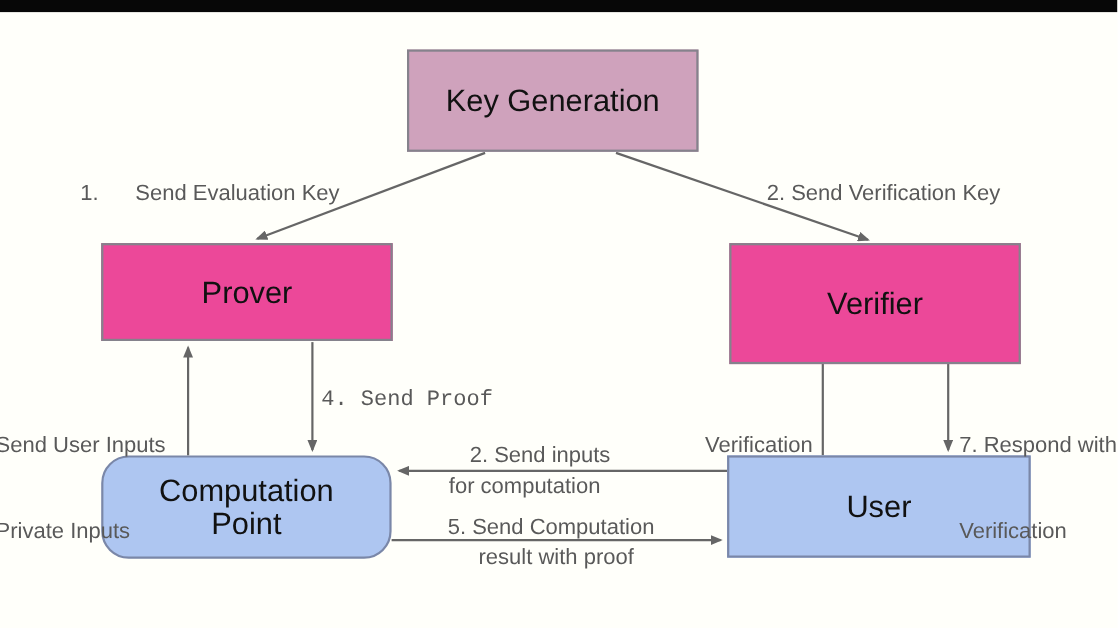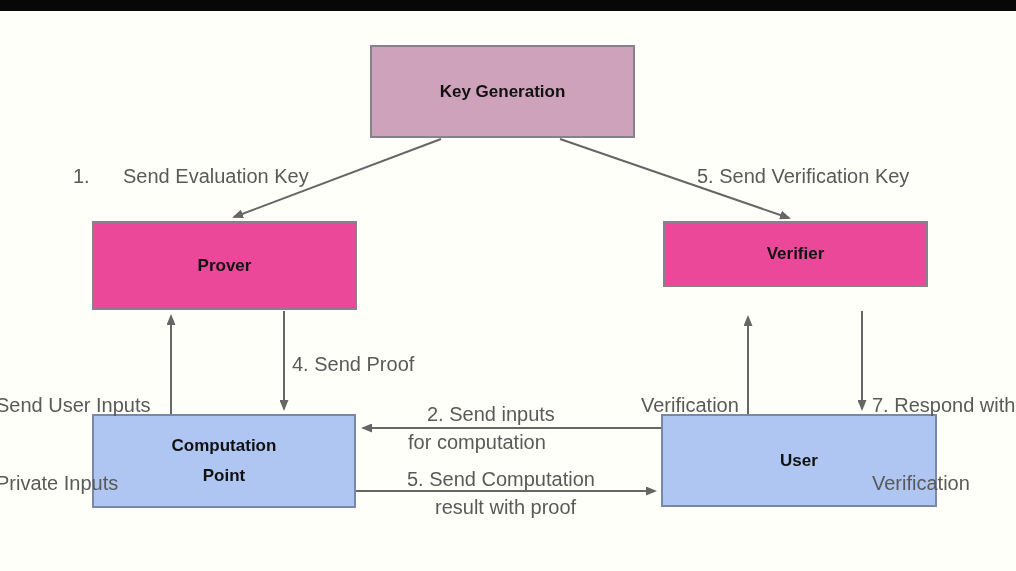--- a/index.html
+++ b/index.html
@@ -24,31 +24,31 @@
   }
   .node {
     position: absolute;
     box-sizing: border-box;
     border: 2px solid #85828c;
     display: flex;
     flex-direction: column;
     align-items: center;
     justify-content: center;
     text-align: center;
-    font-weight: bold;
-    font-size: 17px;
+    font-weight: normal;
+    font-size: 28px;
     line-height: 30px;
     color: #111111;
   }
   .node.pink   { background: #cfa2bc; left: 370px; top: 45px;  width: 265px; height: 93px; }
   .node.purple { background: #ec4899; }
   .node.blue   { background: #aec6f1; border-color: #7a87a8; }
   #prover   { left: 92px;  top: 221px; width: 265px; height: 89px; }
-  #verifier { left: 663px; top: 221px; width: 265px; height: 66px; }
-  #comppt   { left: 92px;  top: 414px; width: 264px; height: 94px; }
+  #verifier { left: 663px; top: 221px; width: 265px; height: 110px; }
+  #comppt   { left: 92px;  top: 414px; width: 264px; height: 94px; border-radius: 25px; }
   #user     { left: 661px; top: 414px; width: 276px; height: 93px; text-align: center; }
   .lbl {
     position: absolute;
     font-size: 20px;
     line-height: 26px;
     color: #595959;
     white-space: pre;
   }
 </style>
 </head>
@@ -90,28 +90,28 @@
     <span>Computation</span>
     <span>Point</span>
   </div>
 
   <div class="node blue" id="user">
     <span>User</span>
   </div>
 
   <div class="lbl" style="left:73px; top:163px;text-align:right;">1.      Send Evaluation Key</div>
 
-  <div class="lbl" style="left:697px; top:163px;">5. Send Verification Key</div>
+  <div class="lbl" style="left:697px; top:163px;">2. Send Verification Key</div>
 
   <div class="lbl" style="left:-4px; top:340px;">
     <div>Send User Inputs</div>
     <div>Private Inputs</div>
   </div>
 
-  <div class="lbl" style="left:292px; top:351px;">4. Send Proof</div>
+  <div class="lbl" style="left:292px; top:351px;font-family:Liberation Mono, monospace;">4. Send Proof</div>
 
   <div class="lbl" style="left:427px; top:401px;">2. Send inputs</div>
   <div class="lbl" style="left:408px; top:429px;">for computation</div>
 
   <div class="lbl" style="left:407px; top:466px;text-align:right;">5. Send Computation</div>
   <div class="lbl" style="left:435px; top:494px;">result with proof</div>
 
   <div class="lbl" style="left:641px; top:340px;">
     <div>Verification</div>
   </div>

